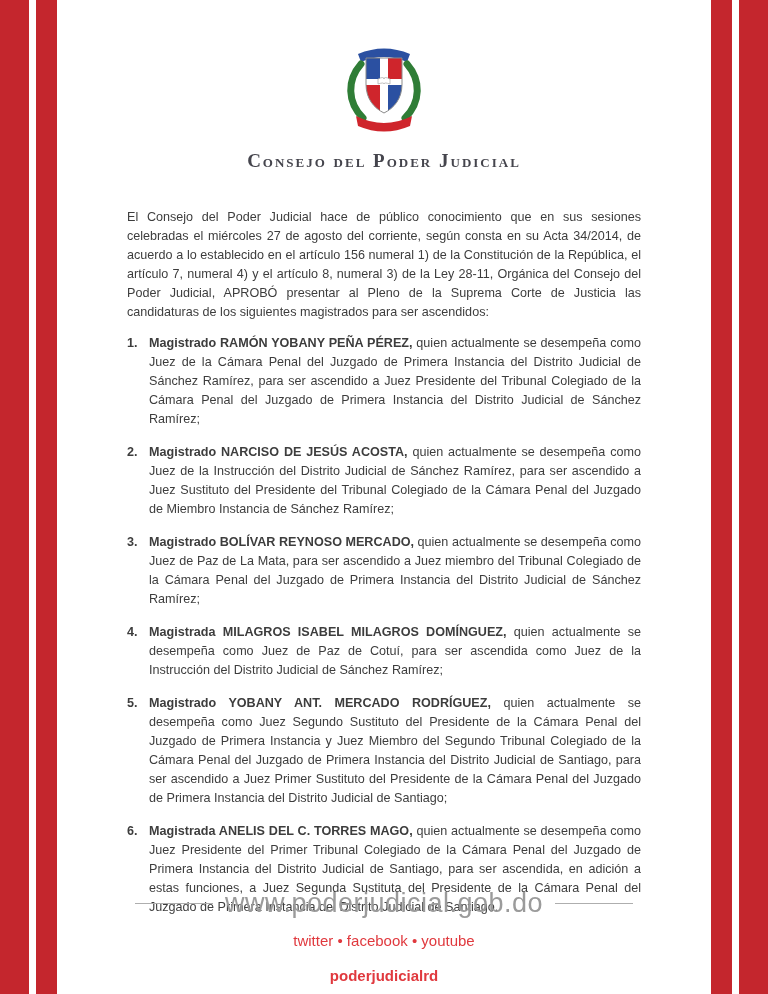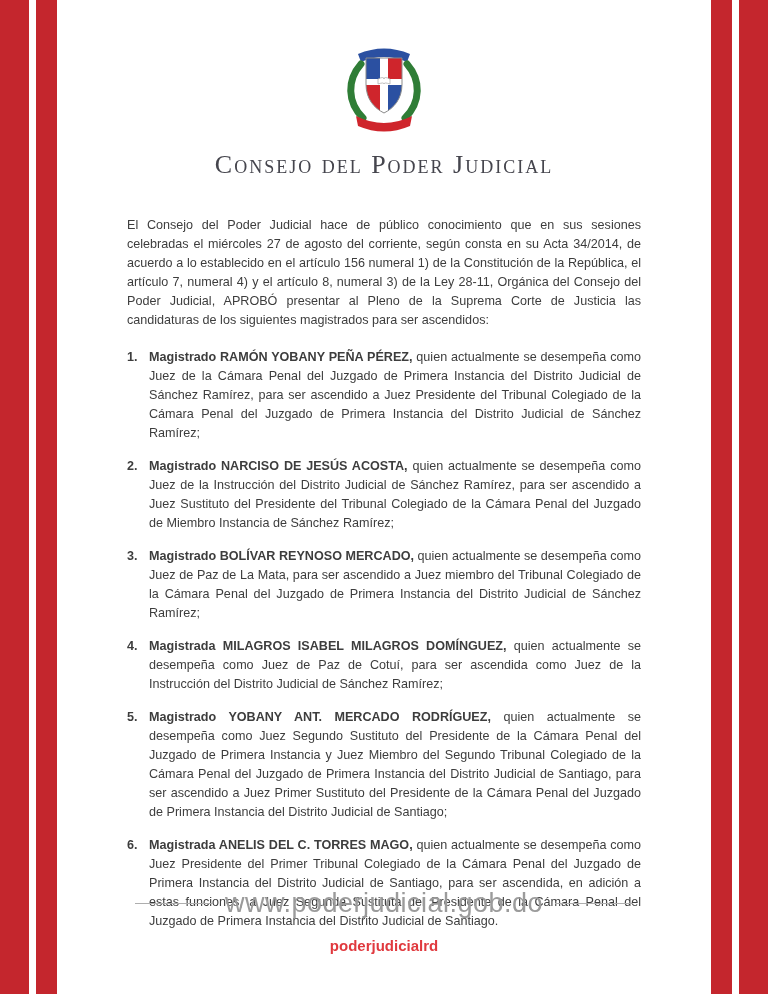--- a/index.html
+++ b/index.html
@@ -30,35 +30,35 @@
       var(--accent_red) 0, var(--accent_red) 29px,
       #ffffff 29px, #ffffff 36px,
       var(--accent_red) 36px, var(--accent_red) 57px);
   }
 
   .header { padding-top:38px; text-align:center; }
   .coat { display:inline-block; line-height:0; }
   .org-title {
     margin-top:12px;
     font-family:"Liberation Serif", serif;
-    font-weight:400;
+    font-weight:700;
     font-variant:small-caps;
     letter-spacing:2px;
-    font-size:26px;
+    font-size:19px;
     color:#45454d;
   }
 
   .content {
     width:514px;
     margin:36px auto 0;
     color:var(--text_color);
     font-size:12.6px;
     line-height:19px;
   }
-  .intro { text-align:justify; margin-bottom:18px; }
+  .intro { text-align:justify; margin-bottom:12px; }
 
   .list { list-style:none; }
   .item { display:flex; margin-bottom:14px; }
   .item .num { flex:0 0 22px; width:22px; font-weight:bold; }
   .item .txt { flex:1; text-align:justify; }
   .item .txt strong { font-weight:bold; }
 
   .footer { position:absolute; left:0; right:0; top:888px; text-align:center; }
   .website-row { display:flex; align-items:center; justify-content:center; gap:12px; }
   .rule { width:78px; height:1px; background:#aeaeae; }
@@ -152,16 +152,17 @@
       </li>
     </ol>
   </main>
 
   <footer class="footer">
     <div class="website-row">
       <span class="rule"></span>
       <a class="website" href="#">www.poderjudicial.gob.do</a>
       <span class="rule"></span>
     </div>
+    <div class="social">twitter • facebook • youtube</div>
     <div class="handle">poderjudicialrd</div>
   </footer>
 
 </div>
 
 </body></html>

